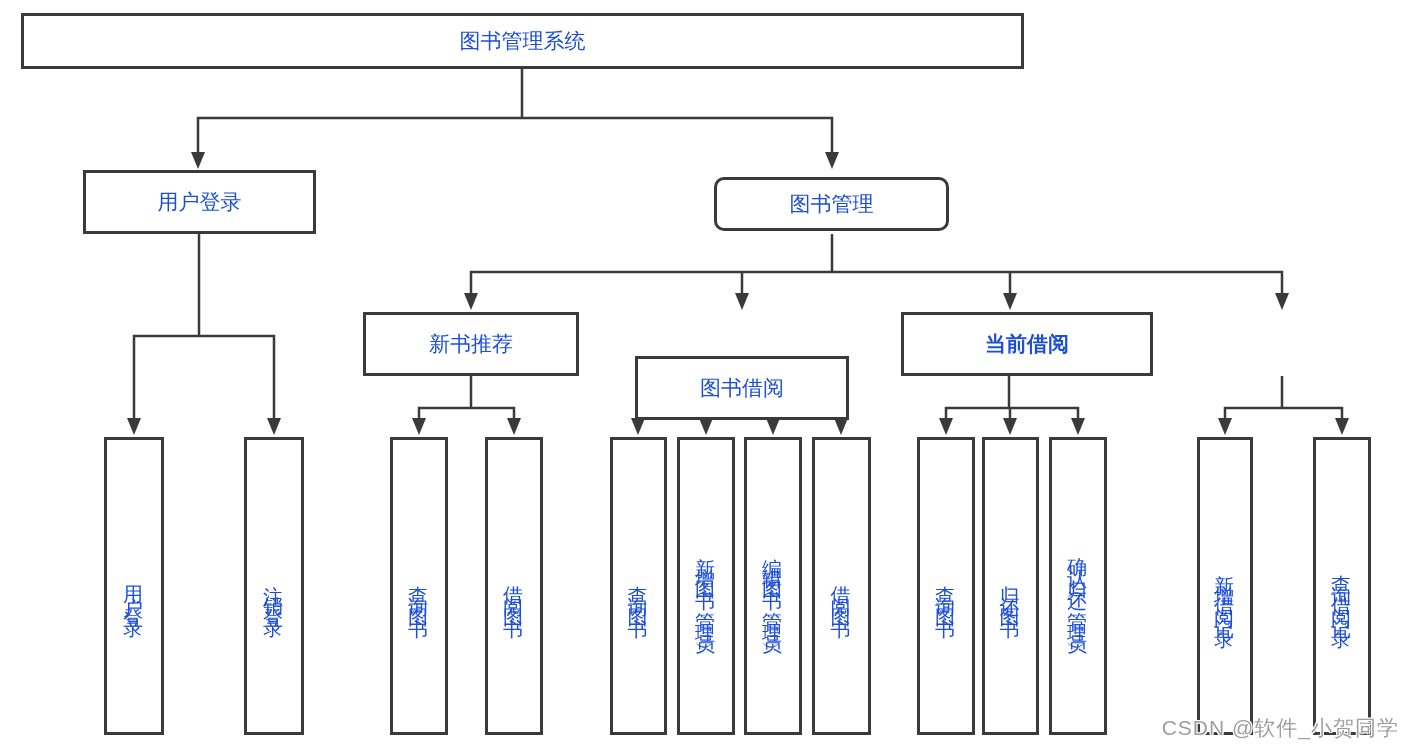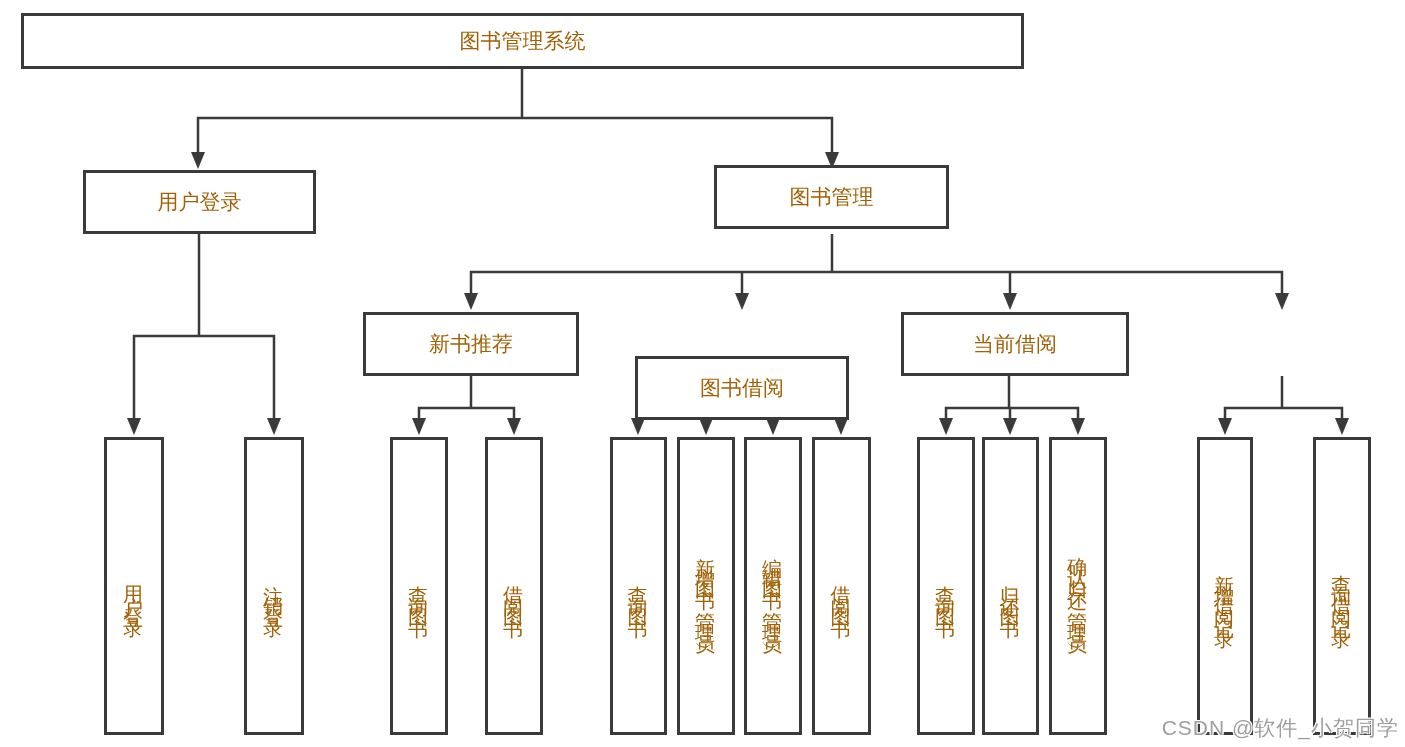--- a/index.html
+++ b/index.html
@@ -17,21 +17,21 @@
     width: 1405px; height: 747px;
   }
   .box {
     position: absolute;
     box-sizing: border-box;
     border: 3px solid #3a3a3a;
     background: #ffffff;
     display: flex;
     align-items: center;
     justify-content: center;
-    color: #a16207;
+    color: #1d4ed8;
     font-size: 21px;
   }
   .box.leaf .vtext {
     writing-mode: vertical-rl;
     text-orientation: mixed;
     font-size: 20px;
     letter-spacing: 11px;
     margin-bottom: -11px;
     white-space: nowrap;
   }
@@ -114,31 +114,31 @@
     <polygon fill="#3a3a3a" points="1335,418 1349,418 1342,435"></polygon>
   </svg>
 
   <div class="box" style="left:21px; top:13px; width:1003px; height:56px;">
     <span>图书管理系统</span>
   </div>
 
   <div class="box" style="left:83px; top:170px; width:233px; height:64px;">
     <span>用户登录</span>
   </div>
-  <div class="box" style="left:714px; top:165px; width:235px; height:64px;">
+  <div class="box" style="left:714px; top:177px; width:235px; height:54px;border-radius:10px;">
     <span>图书管理</span>
   </div>
 
   <div class="box" style="left:363px; top:312px; width:216px; height:64px;text-align:right;">
     <span>新书推荐</span>
   </div>
   <div class="box" style="left:635px; top:312px; width:214px; height:64px;margin-top:44px;">
     <span>图书借阅</span>
   </div>
-  <div class="box" style="left:901px; top:312px; width:228px; height:64px;">
+  <div class="box" style="left:901px; top:312px; width:252px; height:64px;font-weight:bold;">
     <span>当前借阅</span>
   </div>
 
   <div class="box leaf" style="left:104px; top:437px; width:60px; height:298px;">
     <span class="vtext">用户登录</span>
   </div>
   <div class="box leaf" style="left:244px; top:437px; width:60px; height:298px;">
     <span class="vtext">注销登录</span>
   </div>
 

